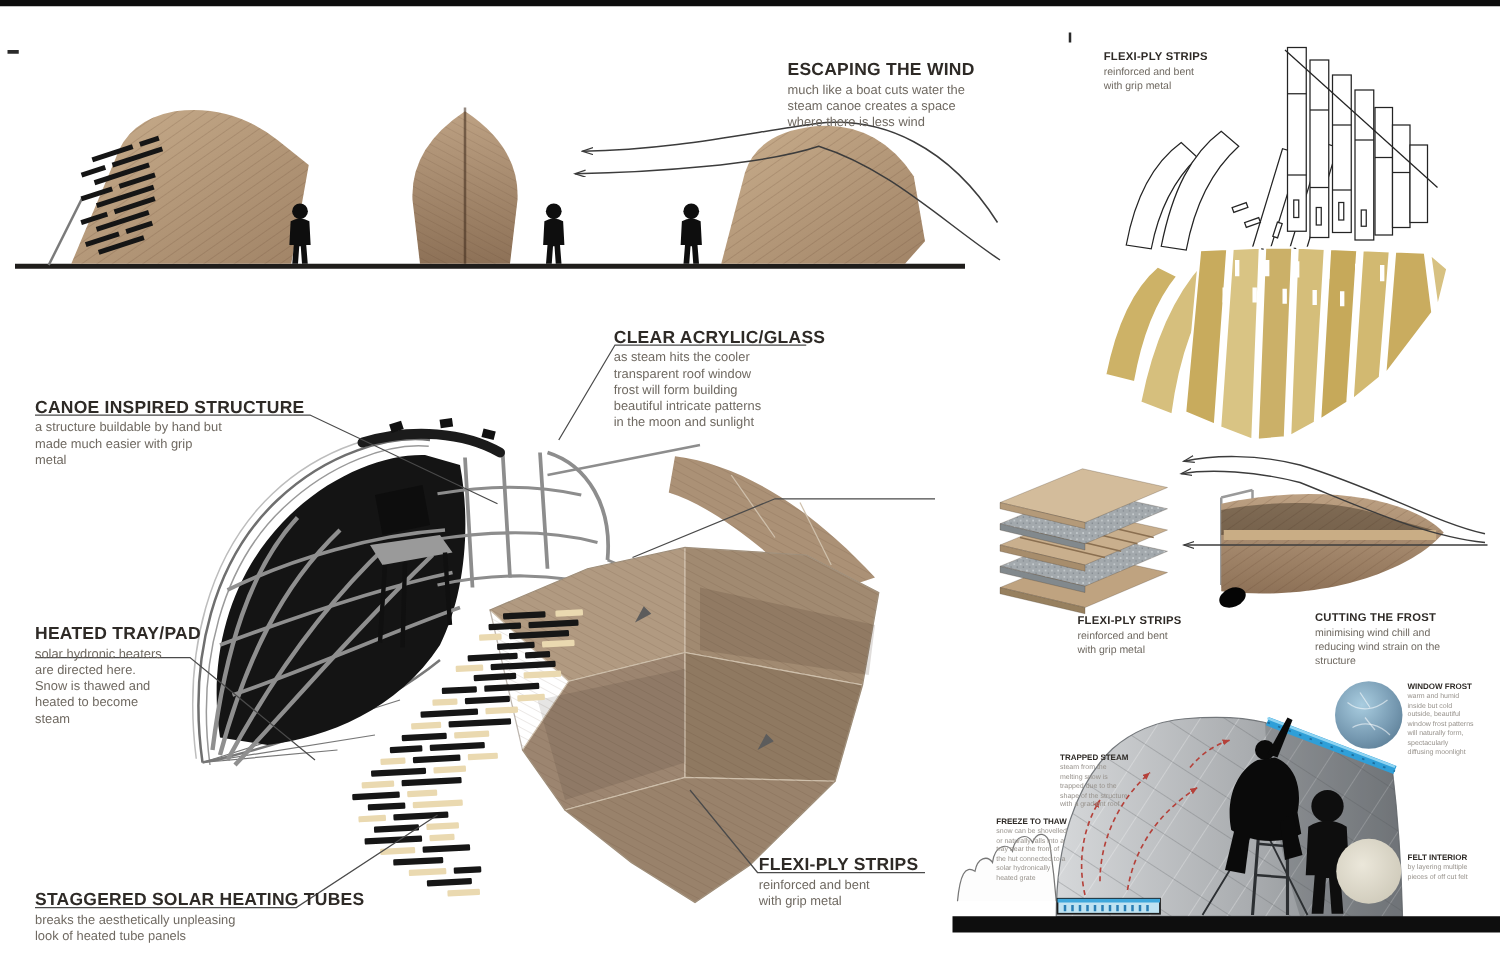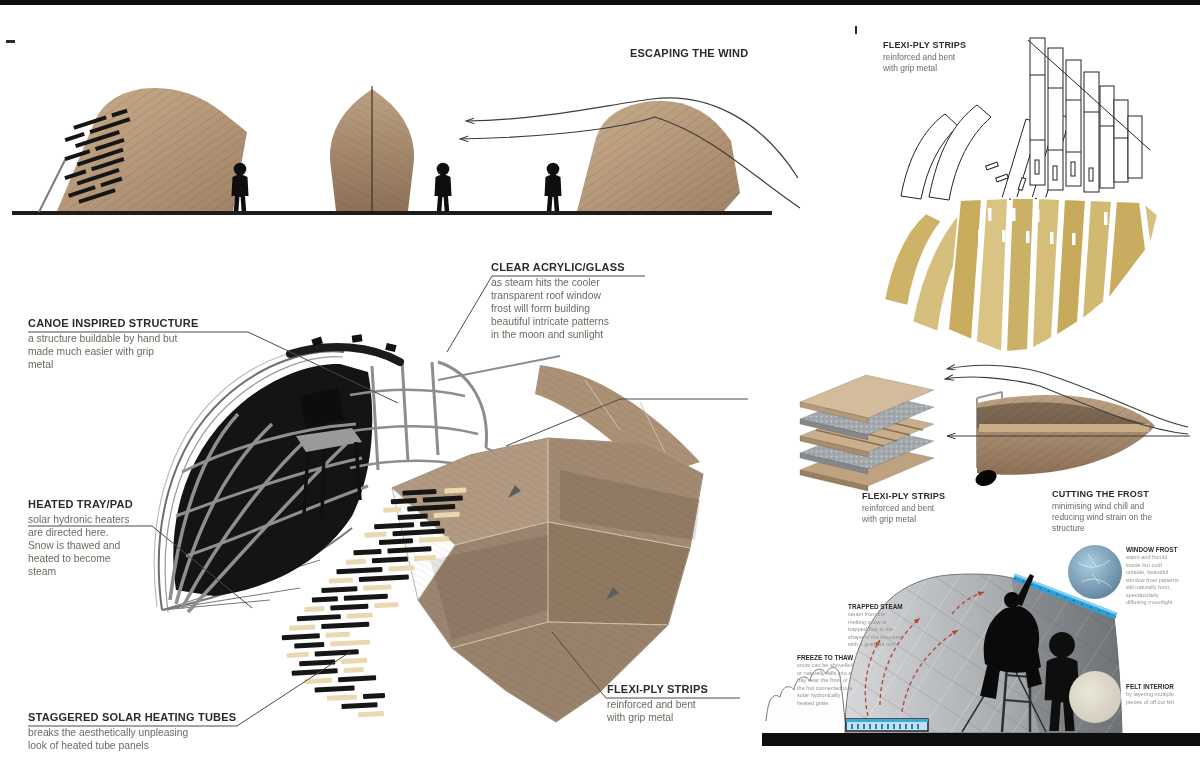--- a/index.html
+++ b/index.html
@@ -1,21 +1,21 @@
 <!DOCTYPE html>
 <html><head>
 <meta charset="utf-8">
 <style>
   *{margin:0;padding:0;box-sizing:border-box}
   html,body{background:#fff}
   #board{position:relative;width:1200px;height:776px;background:#ffffff;overflow:hidden;
          font-family:"Liberation Sans",sans-serif}
   #gfx{position:absolute;left:0;top:0}
   .label{position:absolute;z-index:5}
-  .label h4{font-size:11px;font-weight:bold;color:#2e2a26;letter-spacing:.2px;margin-bottom:3px;white-space:nowrap}
+  .label h4{font-size:14px;font-weight:bold;color:#2e2a26;letter-spacing:.2px;margin-bottom:3px;white-space:nowrap}
   .label .body{font-size:10.3px;line-height:1.27;color:#6f6961;white-space:pre-line}
   .sm h4{font-size:9px;margin-bottom:2px}
   .sm .body{font-size:8.4px;line-height:1.3}
   .xs h4{font-size:6.4px;margin-bottom:1px;letter-spacing:0}
   .xs .body{font-size:5.6px;line-height:1.35;color:#98938d}
 </style>
 </head>
 <body>
 
 <div id="board">
@@ -391,20 +391,23 @@
     <path d="M645,276 L492,276 L447,352"></path>
     <path d="M748,399 L620,399 L506,446"></path>
     <path d="M28,526 L152,526 L252,608"></path>
     <path d="M28,726 L237,726 L350,652"></path>
     <path d="M740,698 L606,698 L552,632"></path>
   </g>
 </svg>
 
 <div class="label" style="left:630px;top:47px;width:175px">
   <h4>ESCAPING THE WIND</h4>
+  <div class="body">much like a boat cuts water the
+steam canoe creates a space
+where there is less wind</div>
 </div>
 
 <div class="label sm" style="left:883px;top:40px;width:140px">
   <h4>FLEXI-PLY STRIPS</h4>
   <div class="body">reinforced and bent
 with grip metal</div>
 </div>
 
 <div class="label" style="left:28px;top:317px;width:235px">
   <h4>CANOE INSPIRED STRUCTURE</h4>

